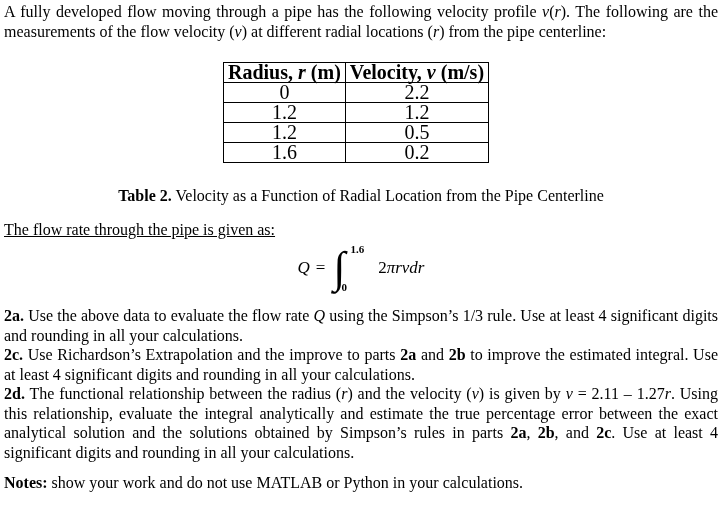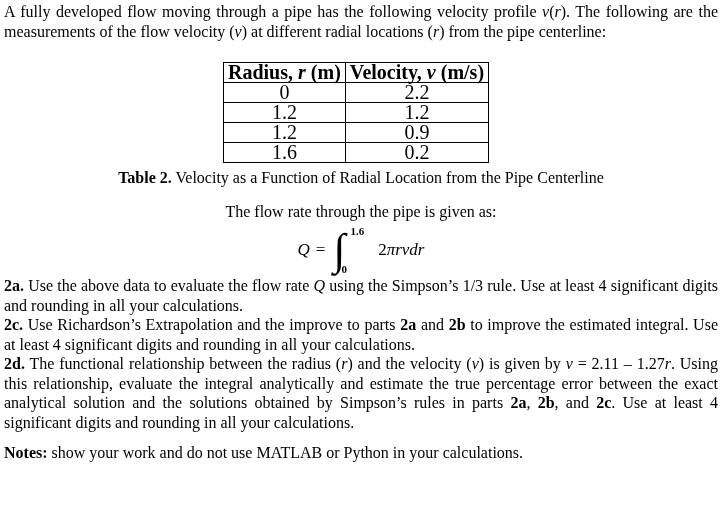--- a/index.html
+++ b/index.html
@@ -23,40 +23,40 @@
     text-align:center;
     padding:0 4px;
     line-height:19px;
     height:19px;
     font-size:20px;
     white-space:nowrap;
   }
   th.col-radius{width:100px;}
   th.col-velocity{width:118px;}
 
-  .caption{text-align:center;margin-top:5px;line-height:20px;}
+  .caption{text-align:center;margin-top:23px;line-height:20px;}
 
-  .flow-intro{margin-top:14px;text-align:center;}
+  .flow-intro{margin-top:14px;text-align:left;text-decoration:underline;}
 
   .equation{
     display:flex;justify-content:center;align-items:center;
     height:52px;margin-top:2px;font-size:17px;
   }
   .eq-lhs{font-style:italic;margin-right:6px;}
   .eq-rel{margin-right:8px;}
   .int-sign{font-size:44px;line-height:46px;font-weight:400;}
   .int-limits{
     display:flex;flex-direction:column;justify-content:space-between;
     height:50px;font-size:11px;font-weight:bold;margin-left:1px;
   }
   .int-upper{margin-left:4px;}
   .int-lower{margin-left:-5px;}
   .eq-integrand{margin-left:14px;}
 
-  .questions{margin-top:0;}
+  .questions{margin-top:12px;}
   .questions p{line-height:19.5px;}
   .notes{margin-top:11px;line-height:20px;}
 </style>
 </head>
 <body>
 
 <div class="page">
 
   <p class="justify"><span>A fully developed flow moving through a pipe has the following velocity profile </span><span class="seg-i">v</span><span>(</span><span class="seg-i">r</span><span>). The following are the measurements of the flow velocity (</span><span class="seg-i">v</span><span>) at different radial locations (</span><span class="seg-i">r</span><span>) from the pipe centerline:</span></p>
 
@@ -71,21 +71,21 @@
         <tr>
           <td>0</td>
           <td>2.2</td>
         </tr>
         <tr>
           <td>1.2</td>
           <td>1.2</td>
         </tr>
         <tr>
           <td>1.2</td>
-          <td>0.9</td>
+          <td>0.5</td>
         </tr>
         <tr>
           <td>1.6</td>
           <td>0.2</td>
         </tr>
       </tbody>
   </table>
 
   <p class="caption"><span class="seg-b">Table 2.</span><span> Velocity as a Function of Radial Location from the Pipe Centerline</span></p>
 

